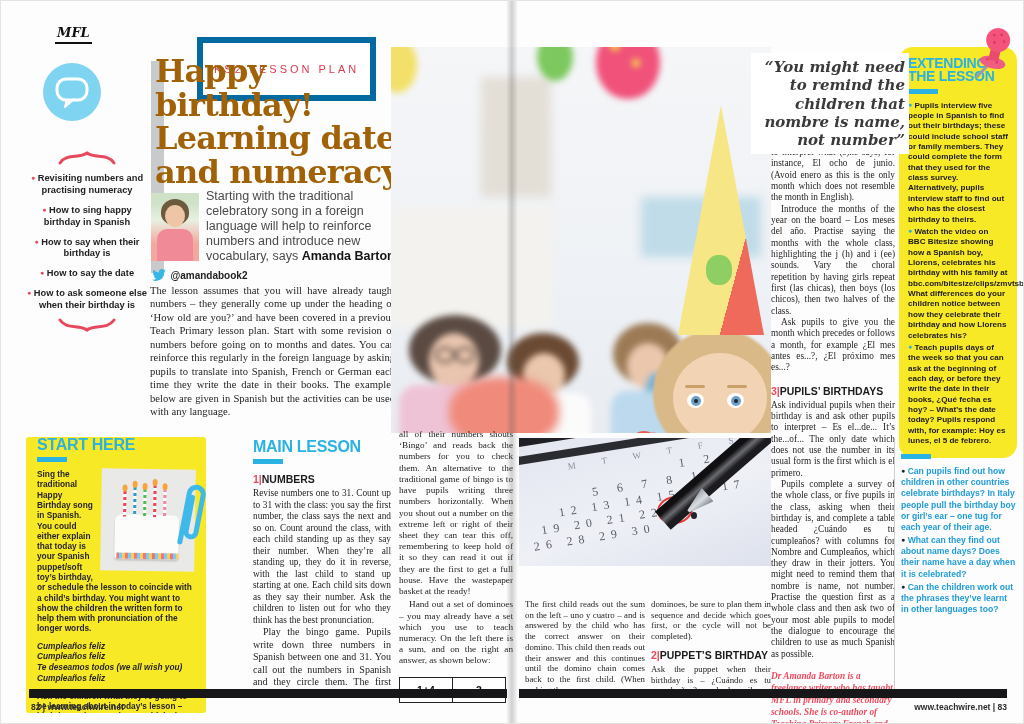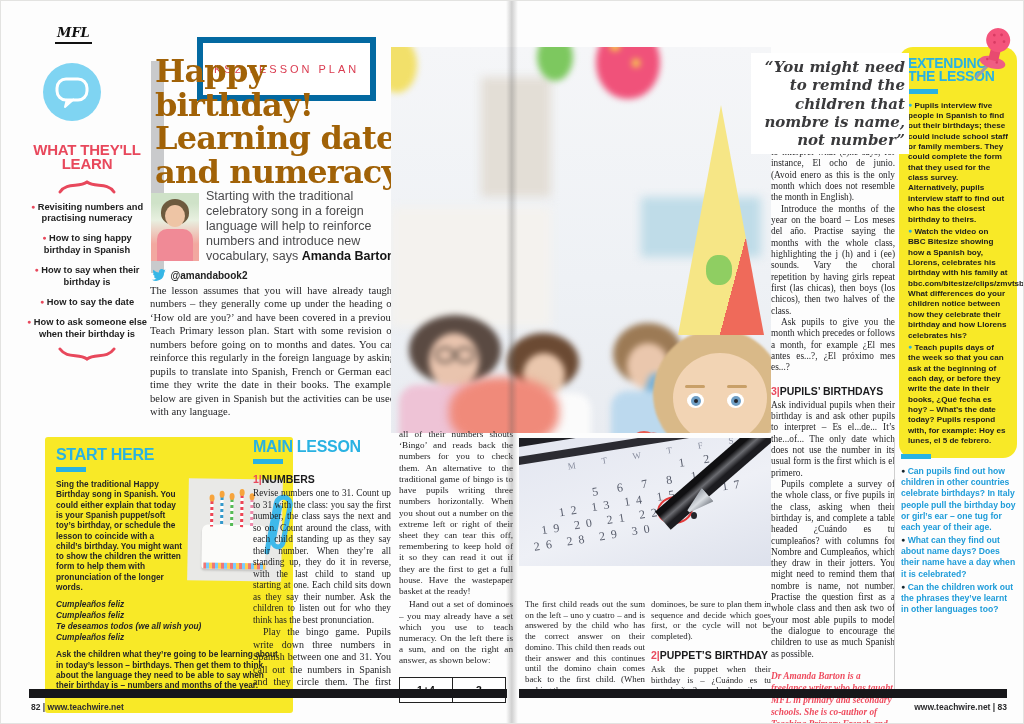--- a/index.html
+++ b/index.html
@@ -32,21 +32,20 @@
   <div class="abs" style="left:42px;top:62px;width:58px;height:58px;border-radius:50%;background:#7fd4f2;">
     <svg width="58" height="58" viewBox="0 0 58 58">
       <rect x="14" y="16" width="30" height="21" rx="9" fill="none" stroke="#ffffff" stroke-width="3"></rect>
       <path d="M24 36 L22 44 L31 36" fill="#ffffff" stroke="#ffffff" stroke-width="2" stroke-linejoin="round"></path>
     </svg>
   </div>
 
   <div class="abs" style="left:196px;top:36px;border:6px solid #0369a1;background:#fff;padding:20px 11px;font-size:11px;font-weight:normal;letter-spacing:3px;color:#da3b50;">KS2 LESSON PLAN</div>
 
   <div class="abs" style="left:26px;top:142px;width:120px;text-align:center;">
-    <div style="font-size:15px;font-weight:bold;color:#e8485c;line-height:0.95;letter-spacing:-0.2px;">WHAT THEY'LL LEARN</div>
     <svg width="60" height="16" viewBox="0 0 60 16" style="margin-top:6px;">
       <path d="M3,14 C10,4 22,10 30,4 C38,10 50,4 57,14" fill="none" stroke="#e8485c" stroke-width="3" stroke-linecap="round"></path>
     </svg>
     <div style="margin-top:4px;">
       <div style="font-size:9.3px;font-weight:bold;color:#222;line-height:1.28;margin-bottom:8px;">
         <span class="dot">●</span>
         <span>Revisiting numbers and practising numeracy</span>
       </div>
       <div style="font-size:9.3px;font-weight:bold;color:#222;line-height:1.28;margin-bottom:8px;">
         <span class="dot">●</span>
@@ -143,21 +142,21 @@
       <div class="abs" style="left:343px;top:352px;width:4px;height:4px;border-radius:50%;background:#22252c;"></div>
       <div class="abs" style="left:294px;top:338px;width:20px;height:3px;border-radius:2px;background:#c9a068;"></div>
       <div class="abs" style="left:336px;top:338px;width:20px;height:3px;border-radius:2px;background:#c9a068;"></div>
       <div class="abs" style="left:252px;top:390px;width:72px;height:20px;border-radius:10px;background:#e85a4f;transform:rotate(10deg);"></div>
       <div class="abs" style="left:238px;top:384px;width:30px;height:30px;border-radius:50%;background:#e85a4f;"></div>
     </div>
 
     <div class="abs blur5" style="left:58px;top:330px;width:110px;height:70px;border-radius:45%;background:#f08a7a;"></div>
   </div>
 
-  <div class="abs" style="left:44px;top:436px;width:248px;height:276px;background:#f8e927;border-radius:3px;padding:10px 11px;box-sizing:border-box;overflow:hidden;">
+  <div class="abs" style="left:25px;top:436px;width:180px;height:276px;background:#f8e927;border-radius:3px;padding:0 11px;box-sizing:border-box;overflow:hidden;">
     <div class="hcyan" style="font-size:16px;">START HERE</div>
     <div class="cyanbar"></div>
 
     <div style="float:right;width:94px;height:102px;background:#e9e9e7;margin:0 0 4px 6px;position:relative;transform:rotate(1deg);">
       <div class="abs" style="left:14px;top:46px;width:64px;height:44px;border-radius:6px 6px 3px 3px;background:#fcfcfa;box-shadow:0 2px 2px rgba(0,0,0,0.15);"></div>
       <div class="abs" style="left:16px;top:84px;width:62px;height:6px;background:repeating-linear-gradient(90deg,#e77 0 3px,#7cf 3px 6px,#fc5 6px 9px);"></div>
       <div class="abs" style="left:22px;top:22px;width:3px;height:26px;background:repeating-linear-gradient(#e45 0 3px,#fff 3px 6px);"></div>
       <div class="abs" style="left:32px;top:18px;width:3px;height:30px;background:repeating-linear-gradient(#39c 0 3px,#fff 3px 6px);"></div>
       <div class="abs" style="left:42px;top:20px;width:3px;height:28px;background:repeating-linear-gradient(#5b5 0 3px,#fff 3px 6px);"></div>
       <div class="abs" style="left:52px;top:16px;width:3px;height:32px;background:repeating-linear-gradient(#e45 0 3px,#fff 3px 6px);"></div>

